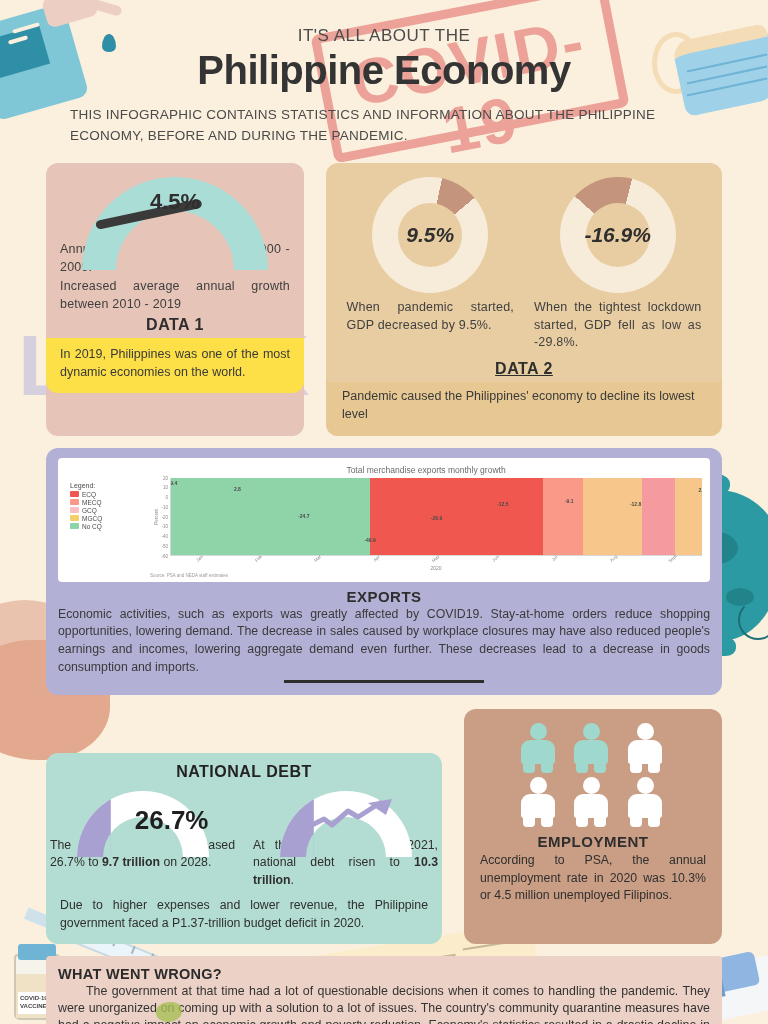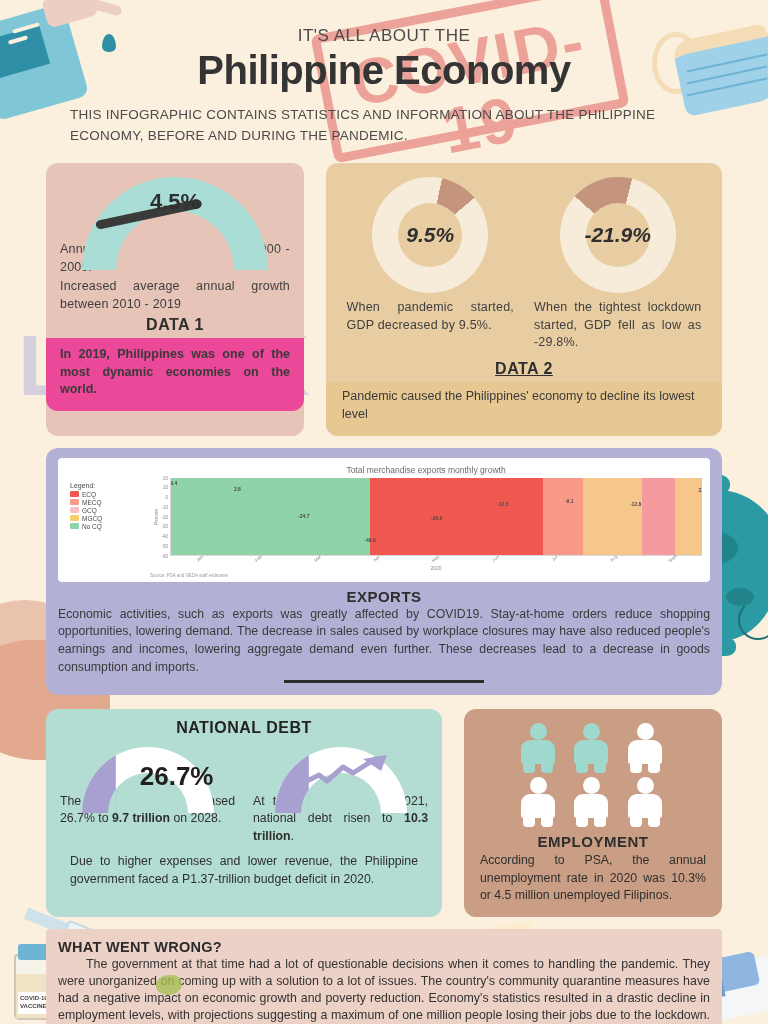--- a/index.html
+++ b/index.html
@@ -131,22 +131,22 @@
   .gauge::after { content:""; position:absolute; left:34px; top:34px; width:118px;
      height:118px; border-radius:50%; background:#e6c4b8; }
   .needle { position:absolute; height:9px; background:#3a3a3a; border-radius:6px;
      left:14px; top:44px; width:108px; transform-origin:left center; }
   .gval { position:absolute; left:0; right:0; top:12px; text-align:center;
      font-size:22px; font-weight:800; color:#2f2f2f; z-index:3; }
   .ctext { font-size:12.5px; line-height:1.42; text-align:justify; color:#3f3f3f;
      letter-spacing:.2px; margin-top:2px; }
   .dataTitle { text-align:center; font-size:16px; font-weight:800; color:#2e2e2e;
      letter-spacing:.5px; margin:2px 0 4px; }
-  .dataFoot { background:#ec4899; border-radius:0 0 12px 12px; margin:0 -14px;
-     padding:8px 14px 12px; font-size:12.5px; line-height:1.42; text-align:justify;font-weight:bold; }
+  .dataFoot { background:#fde047; border-radius:0 0 12px 12px; margin:0 -14px;
+     padding:8px 14px 12px; font-size:12.5px; line-height:1.42; text-align:justify; }
 
   
   .data2 { flex:1; background:#e8cda2; padding:14px 16px 0; }
   .donutRow { display:flex; gap:20px; justify-content:center; }
   .donutCol { width:46%; }
   .donut { width:116px; height:116px; border-radius:50%; margin:0 auto;
      position:relative; }
   .donut::after { content:""; position:absolute; inset:26px; border-radius:50%;
      background:#e8cda2; }
   .dval { position:absolute; inset:0; display:flex; align-items:center;
@@ -186,21 +186,21 @@
   .legLabel { font-size:6.5px; color:#4a4a4a; }
 
   .exTitle { text-align:center; font-size:15px; font-weight:800; color:#2e2e2e;
      margin-top:6px; letter-spacing:.5px; }
   .exText { font-size:12.3px; line-height:1.44; text-align:justify; color:#3a3a3a;
      margin-top:1px; }
   .exRule { width:200px; height:2.5px; background:#2e2e2e; margin:4px auto 0; }
 
   
   .row2 { margin-top:14px; }
-  .debt { flex:1; background:#b3ddd2; padding:10px 14px 12px; }
+  .debt { flex:1; background:#b3ddd2; padding:10px 4px 12px;margin-top:44px; }
   .ndTitle { text-align:center; font-size:16px; font-weight:800; color:#232323;
      letter-spacing:.5px; }
   .ndRow { display:flex; gap:18px; margin-top:10px; }
   .ndCol { flex:1; }
   .arc { position:relative; width:132px; height:44px; margin:0 auto 2px; }
   .arcBg { position:absolute; left:0; top:0; width:132px; height:66px;
      border-radius:66px 66px 0 0; background:#ffffff; overflow:hidden; }
   .arcBg::after { content:""; position:absolute; left:26px; top:26px; width:80px;
      height:80px; border-radius:50%; background:#b3ddd2; }
   .arcFill { position:absolute; left:0; top:0; width:132px; height:66px;
@@ -311,21 +311,21 @@
     <div class="card data2">
       <div class="donutRow">
         <div class="donutCol">
           <div class="donut" style="background:conic-gradient(from 12deg,#c4947c 0deg 38deg,#f7ecd9 38deg 360deg);">
             <div class="dval">9.5%</div>
           </div>
           <div class="ctext" style="margin-top:6px;">When pandemic started, GDP decreased by 9.5%.</div>
         </div>
         <div class="donutCol">
           <div class="donut" style="background:conic-gradient(from 312deg,#c4947c 0deg 62deg,#f7ecd9 62deg 360deg);">
-            <div class="dval">-21.9%</div>
+            <div class="dval">-16.9%</div>
           </div>
           <div class="ctext" style="margin-top:6px;">When the tightest lockdown started, GDP fell as low as -29.8%.</div>
         </div>
       </div>
       <div class="dataTitle" style="margin-top:8px;text-decoration:underline;">DATA 2</div>
       <div class="data2foot">Pandemic caused the Philippines' economy to decline its lowest level</div>
     </div>
   </div>
 
   <div class="chartCard">

